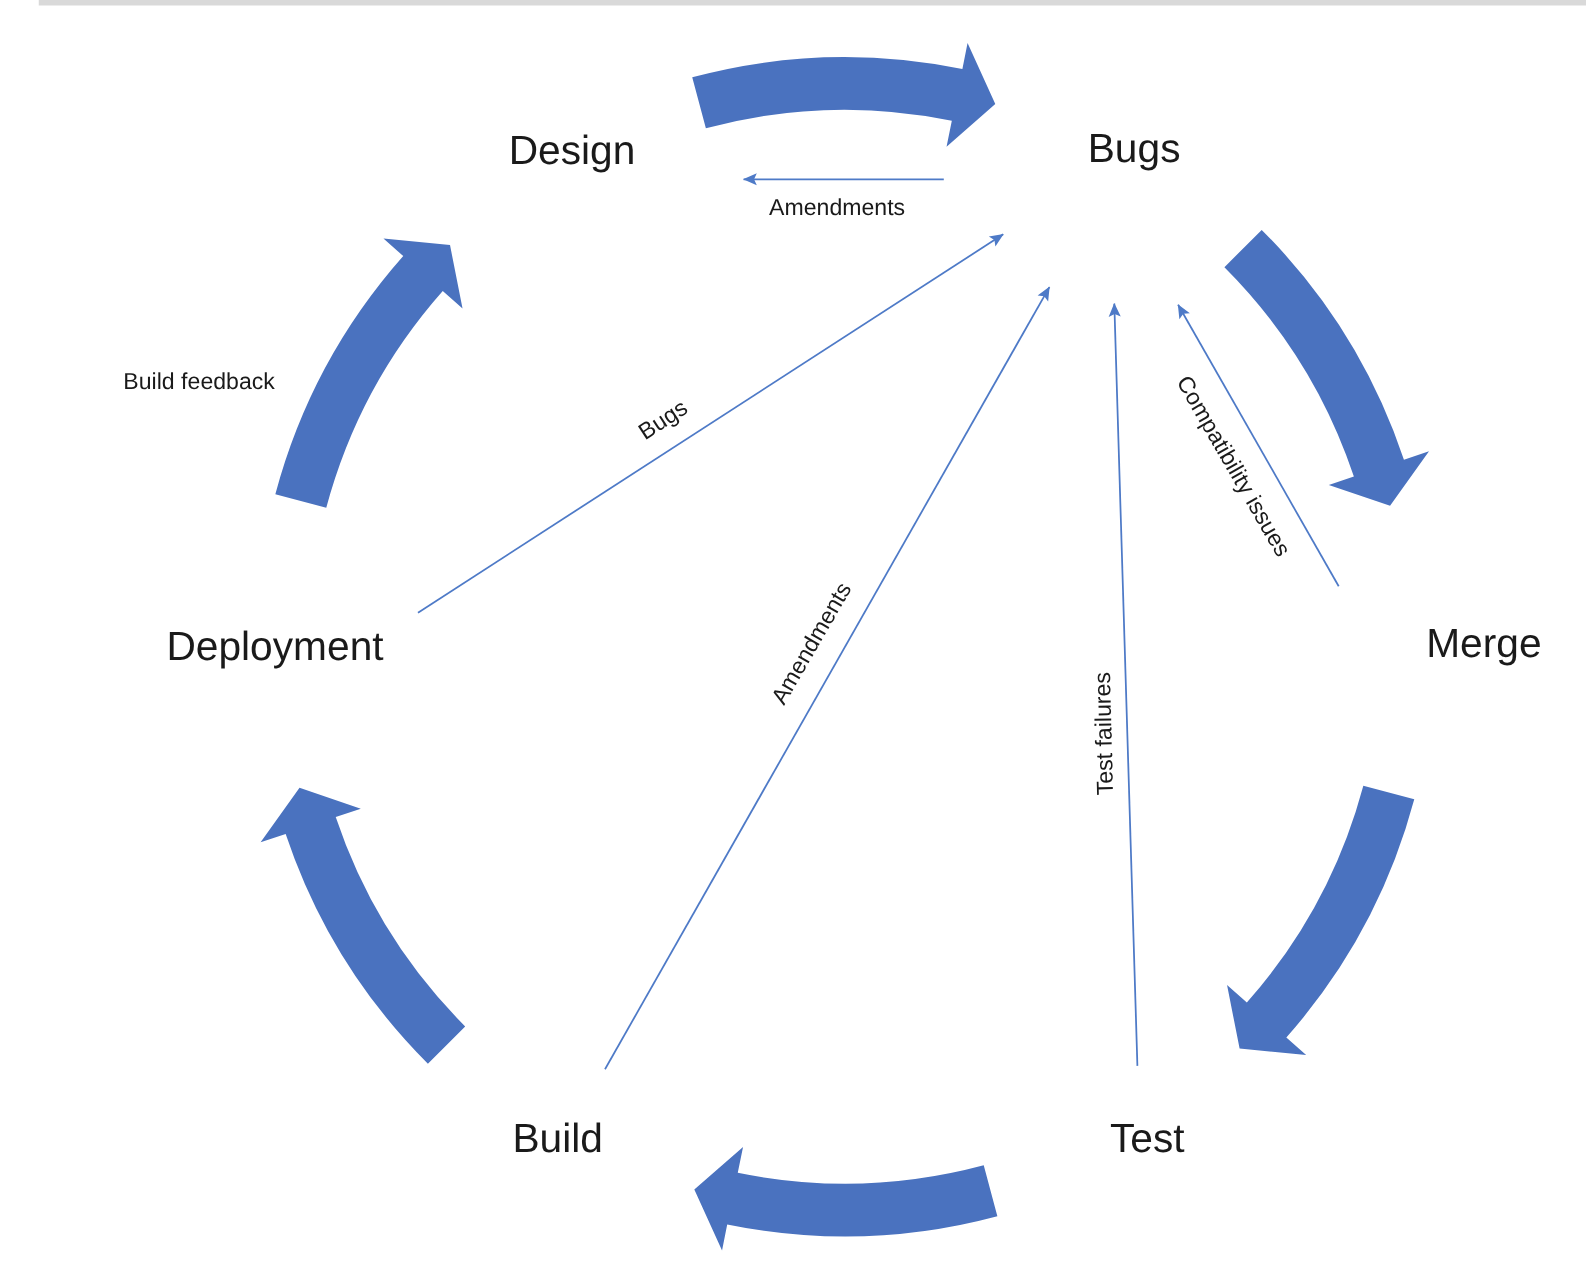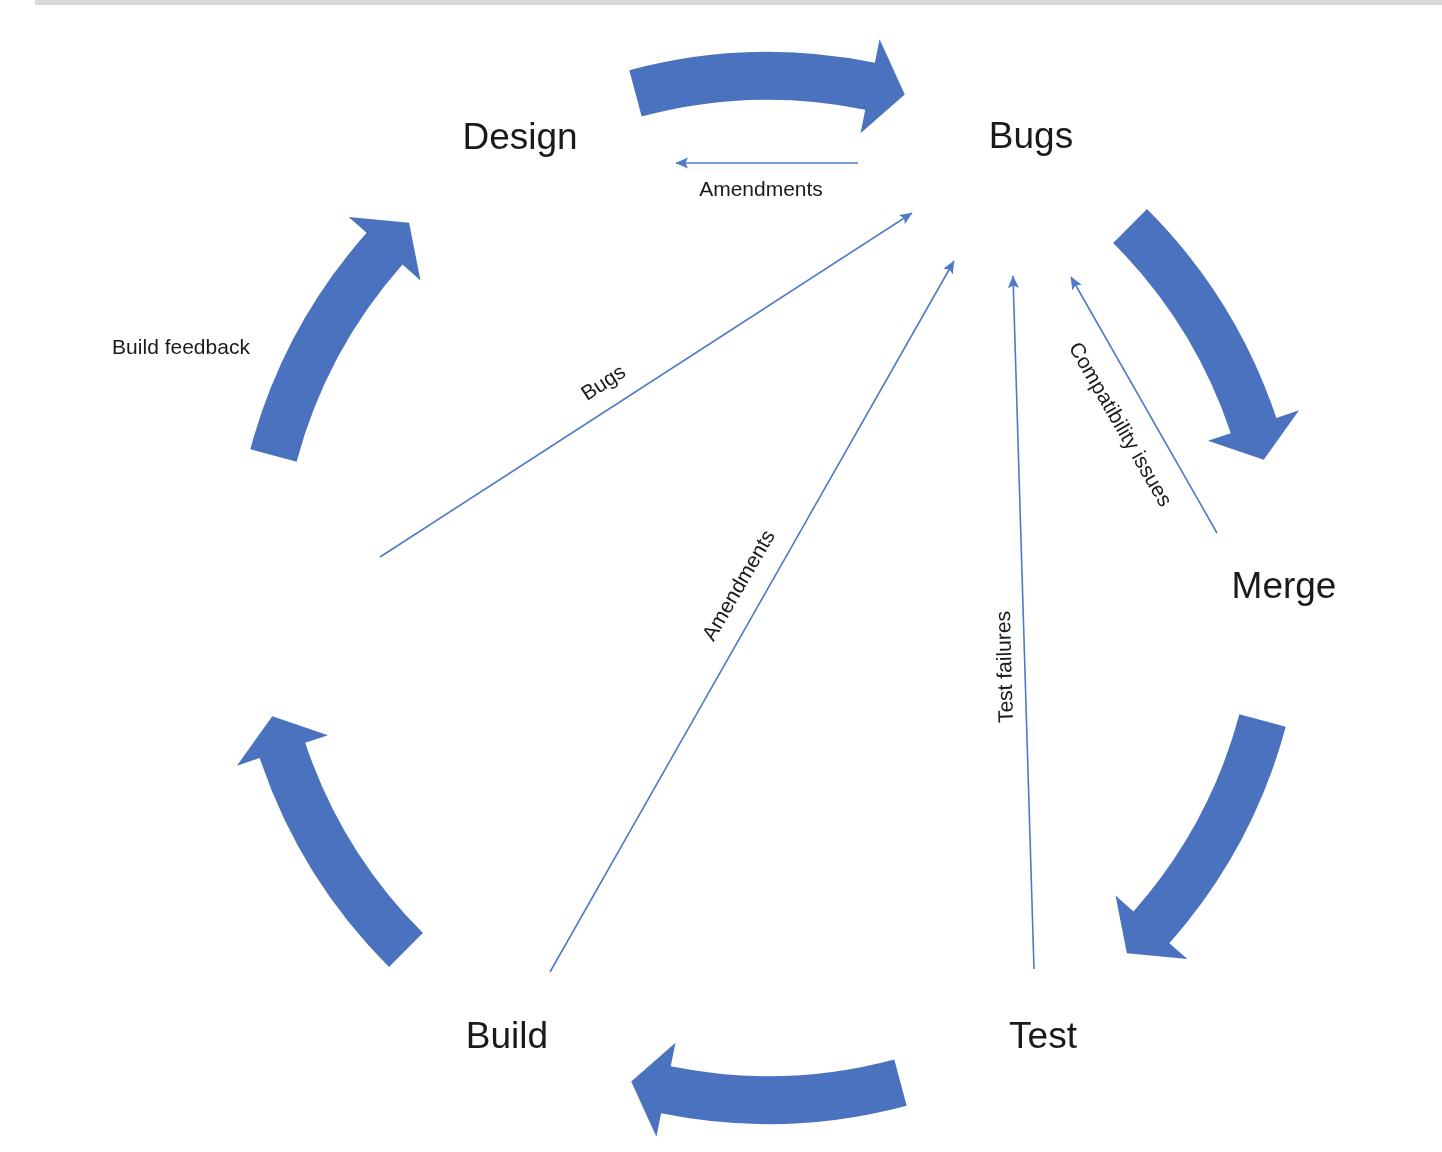--- a/index.html
+++ b/index.html
@@ -60,23 +60,24 @@
       <path d="M215.3,449.3 A536,536 0 0 1 331.6,232.8 L313.6,216.9 L374.1,222.8 L385.5,280.5 L367.5,264.6 A488,488 0 0 0 261.6,461.7 Z" fill="#4A72BF"></path>
       <line x1="823" y1="163" x2="641" y2="163" stroke="#4E7AC7" stroke-width="1.6" marker-end="url(#ah)"></line>
       <line x1="345" y1="557" x2="877" y2="213" stroke="#4E7AC7" stroke-width="1.6" marker-end="url(#ah)"></line>
       <line x1="515" y1="972" x2="919" y2="261" stroke="#4E7AC7" stroke-width="1.6" marker-end="url(#ah)"></line>
       <line x1="999" y1="969" x2="978" y2="276" stroke="#4E7AC7" stroke-width="1.6" marker-end="url(#ah)"></line>
       <line x1="1182" y1="533" x2="1036" y2="277" stroke="#4E7AC7" stroke-width="1.6" marker-end="url(#ah)"></line>
     </svg>
 
   <div class="node" style="left:485px;  top:137px">Design</div>
   <div class="node" style="left:996px;  top:136px">Bugs</div>
-  <div class="node" style="left:1249px; top:586px">Merge</div>
+  <div class="node" style="left:1314px; top:586px">Merge</div>
   <div class="node" style="left:1008px;  top:1036px">Test</div>
   <div class="node" style="left:472px;  top:1036px">Build</div>
+  <div class="node" style="left:215px;  top:588px">Deployment</div>
 
   <div class="ann" style="left:726px;  top:189px">Amendments</div>
   <div class="ann" style="left:568px;  top:382px; --rot:-33deg">Bugs</div>
   <div class="ann" style="left:703px;  top:585px; --rot:-60deg">Amendments</div>
   <div class="ann" style="left:969px;  top:667px; --rot:-91.5deg">Test failures</div>
   <div class="ann" style="left:1086px; top:424px; --rot:60deg">Compatibility issues</div>
   <div class="ann" style="left:146px;  top:347px">Build feedback</div>
 </div>
 
 </body></html>

